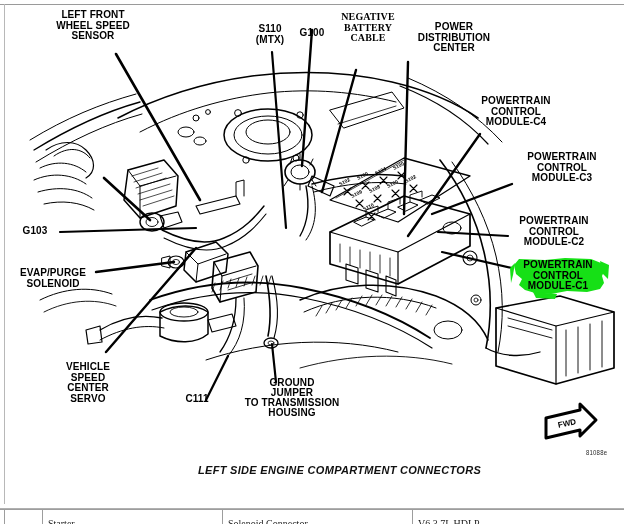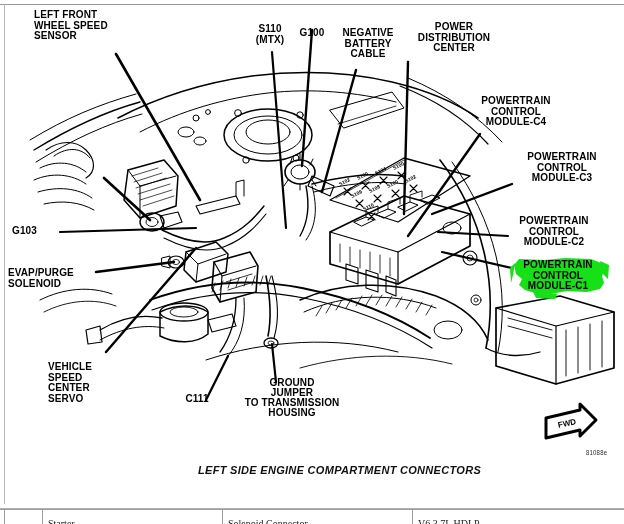--- a/index.html
+++ b/index.html
@@ -36,21 +36,21 @@
   .callout{
     position:absolute;
     color:#000;
     font-weight:bold;
     font-size:10px;
     line-height:10.5px;
     letter-spacing:.1px;
     white-space:pre-line;
     font-family:"Liberation Sans","DejaVu Sans",sans-serif;
   }
-  .callout.c-left{}
+  .callout.c-left{text-align:center;}
   .callout.c-center{text-align:center;}
   .callout.small{font-size:10px;line-height:10px;}
   
   .callout.hl{z-index:6;}
   .hl-mark{
     position:absolute;
     z-index:5;
     pointer-events:none;
   }
   
@@ -357,21 +357,21 @@
     <div class="callout c-center small" style="left:240px;top:378px;width:104px;">GROUND
 JUMPER
 TO TRANSMISSION
 HOUSING</div>
 
     <div class="callout c-center" style="left:236px;top:24px;width:68px;">S110
 (MTX)</div>
 
     <div class="callout c-center" style="left:290px;top:28px;width:44px;">G100</div>
 
-    <div class="callout c-center" style="left:332px;top:28px;width:72px;">NEGATIVE
+    <div class="callout c-center" style="left:332px;top:12px;width:72px;font-family:Liberation Serif, serif;">NEGATIVE
 BATTERY
 CABLE</div>
 
     <div class="callout c-center" style="left:410px;top:22px;width:88px;text-align:center;">POWER
 DISTRIBUTION
 CENTER</div>
 
     <div class="callout c-center" style="left:470px;top:96px;width:92px;">POWERTRAIN
 CONTROL
 MODULE-C4</div>

